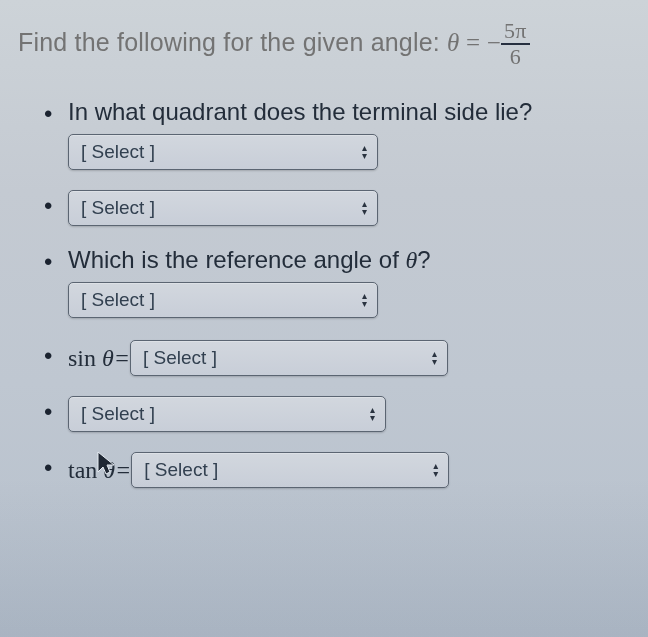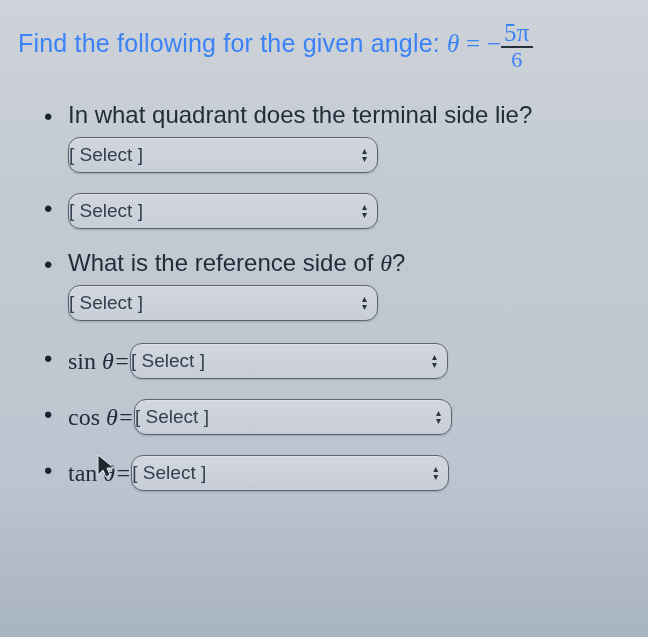--- a/index.html
+++ b/index.html
@@ -12,36 +12,36 @@
   body {
     background: linear-gradient(180deg, #cdd3d8 0%, #c4cad2 30%, #bfc7d1 60%, #b6c0cc 100%);
     font-family: "Segoe UI", "Helvetica Neue", Arial, sans-serif;
     color: #1e2732;
     padding: 16px 18px 0 18px;
     box-sizing: border-box;
     position: relative;
   }
   .heading {
     font-size: 25px;
-    color: #3b82f6;
+    color: #737373;
     margin: 4px 0 30px 0;
     letter-spacing: 0.2px;
   }
   .frac {
     display: inline-block;
     vertical-align: middle;
     text-align: center;
     line-height: 1;
     font-family: "Cambria Math", "Times New Roman", serif;
   }
   .frac .num {
     display: block;
     border-bottom: 2px solid #273040;
     padding: 0 3px 1px 3px;
-    font-size: 25px;
+    font-size: 22px;
   }
   .frac .den {
     display: block;
     padding-top: 1px;
     font-size: 22px;
   }
   .math-it {
     font-family: "Cambria Math", "Times New Roman", serif;
     font-style: italic;
   }
@@ -76,22 +76,22 @@
     display: flex;
     align-items: center;
   }
   .select-box {
     display: flex;
     align-items: center;
     justify-content: space-between;
     border: 1.5px solid #5b6572;
     background: linear-gradient(180deg, #d2d7de 0%, #c8ced8 100%);
     box-shadow: 0 1px 2px rgba(0,0,0,0.18), inset 0 1px 0 rgba(255,255,255,0.25);
-    border-radius: 12px;
-    padding: 6px 10px 6px 0;
+    border-radius: 5px;
+    padding: 6px 10px 6px 12px;
     color: #324050;
     font-size: 19px;
     font-family: "Segoe UI", Arial, sans-serif;
     box-sizing: border-box;
     cursor: pointer;
   }
   .select-box.w-a { width: 310px; }
   .select-box.w-b { width: 318px; }
   .spinner {
     display: inline-flex;
@@ -147,21 +147,21 @@
       <span>[ Select ]</span>
       <span class="spinner">
           <span class="up">▴</span>
           <span class="down">▾</span>
         </span>
     </div>
   </li>
 
   <li>
     <span class="qtext">
-      <span>What is the reference side of </span><span class="math-it">θ</span><span>?</span>
+      <span>Which is the reference angle of </span><span class="math-it">θ</span><span>?</span>
     </span>
     <div class="select-box w-a">
       <span>[ Select ]</span>
       <span class="spinner">
           <span class="up">▴</span>
           <span class="down">▾</span>
         </span>
     </div>
     <div class="vshim"></div>
   </li>
@@ -176,23 +176,20 @@
         <span class="spinner">
             <span class="up">▴</span>
             <span class="down">▾</span>
           </span>
       </div>
     </div>
   </li>
 
   <li>
     <div class="inline-row">
-      <span>
-        <span class="math">cos </span><span class="math-it">θ=</span>
-      </span>
       <div class="select-box w-b">
         <span>[ Select ]</span>
         <span class="spinner">
             <span class="up">▴</span>
             <span class="down">▾</span>
           </span>
       </div>
     </div>
   </li>
 

